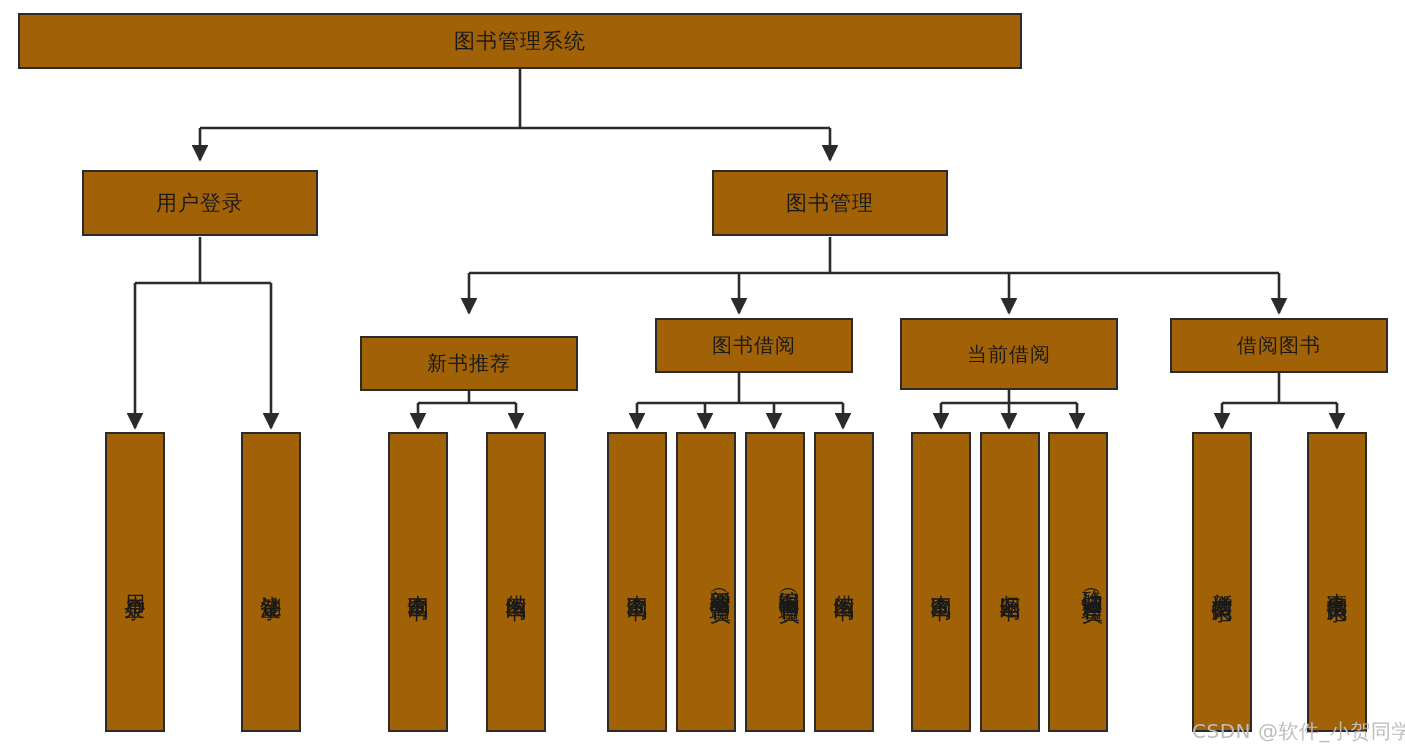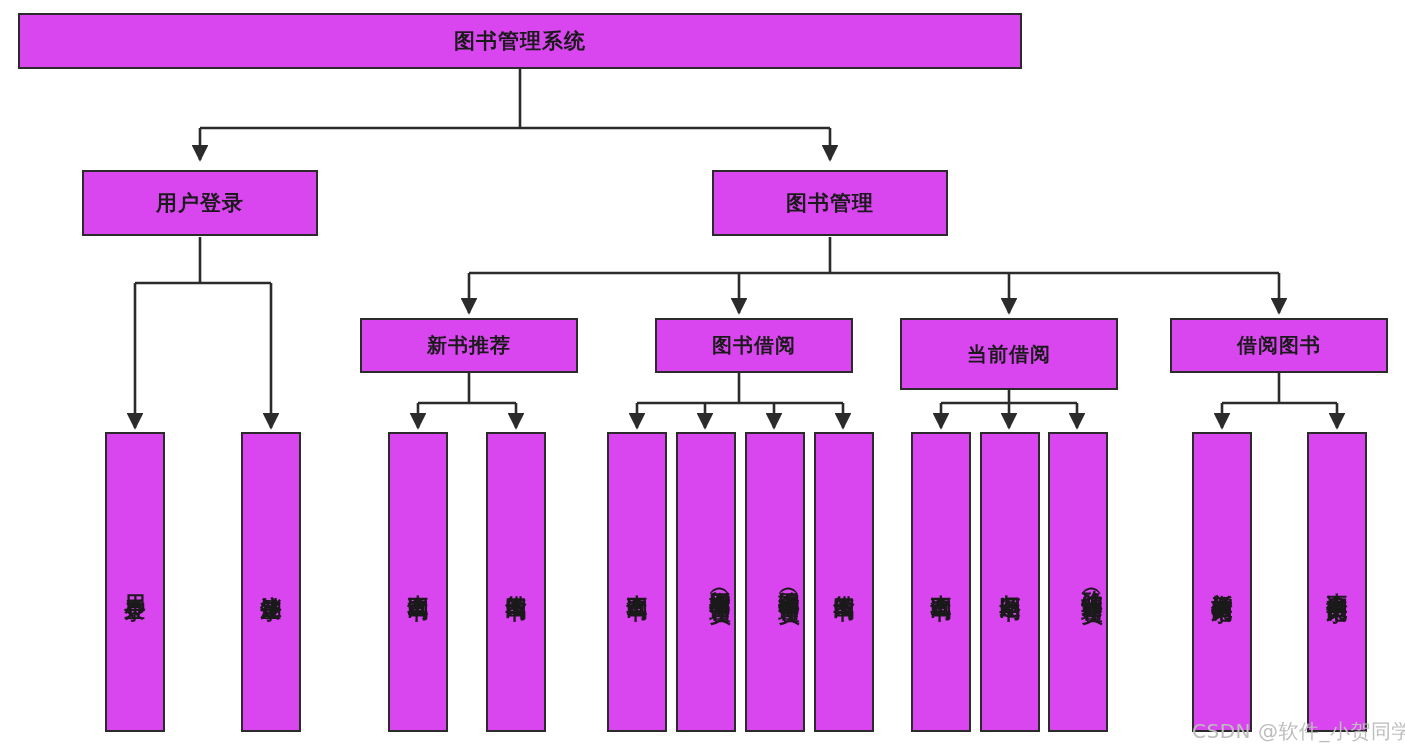--- a/index.html
+++ b/index.html
@@ -5,25 +5,24 @@
   html,body{margin:0;padding:0;background:#ffffff;}
   body{
     width:1405px;height:747px;overflow:hidden;
     font-family:"DejaVu Sans","Liberation Sans",sans-serif;
   }
   #stage{position:relative;width:1405px;height:747px;background:#fff;}
   svg#wires{position:absolute;left:0;top:0;width:1405px;height:747px;}
   .node{
     position:absolute;
     box-sizing:border-box;
-    background:#d946ef;
+    background:#a16207;
     border:2.5px solid #2b2b2b;
     display:flex;align-items:center;justify-content:center;
     color:#1a1a1a;
-    font-weight:bold;
   }
   .node.h{           
     font-size:21px;
     letter-spacing:1px;
   }
   .node.h.small{font-size:20px;}
   .node.v{           
     writing-mode:vertical-rl;
     text-orientation:upright;
     font-size:21px;
@@ -96,21 +95,21 @@
       <path d="M 1337 403 L 1337 428" marker-end="url(#arrow)"></path>
     </g>
   </svg>
 
   <div class="node h" style="left:18px;top:13px;width:1004px;height:56px;">图书管理系统</div>
 
   <div class="node h" style="left:82px;top:170px;width:236px;height:66px;">用户登录</div>
 
   <div class="node h" style="left:712px;top:170px;width:236px;height:66px;">图书管理</div>
 
-  <div class="node h small" style="left:360px;top:318px;width:218px;height:55px;">新书推荐</div>
+  <div class="node h small" style="left:360px;top:336px;width:218px;height:55px;">新书推荐</div>
 
   <div class="node h small" style="left:655px;top:318px;width:198px;height:55px;">图书借阅</div>
 
   <div class="node h small" style="left:900px;top:318px;width:218px;height:72px;">当前借阅</div>
 
   <div class="node h small" style="left:1170px;top:318px;width:218px;height:55px;">借阅图书</div>
 
   <div class="node v center" style="left:105px;top:432px;width:60px;height:300px;">用户登录</div>
 
   <div class="node v center" style="left:241px;top:432px;width:60px;height:300px;">注销登录</div>

